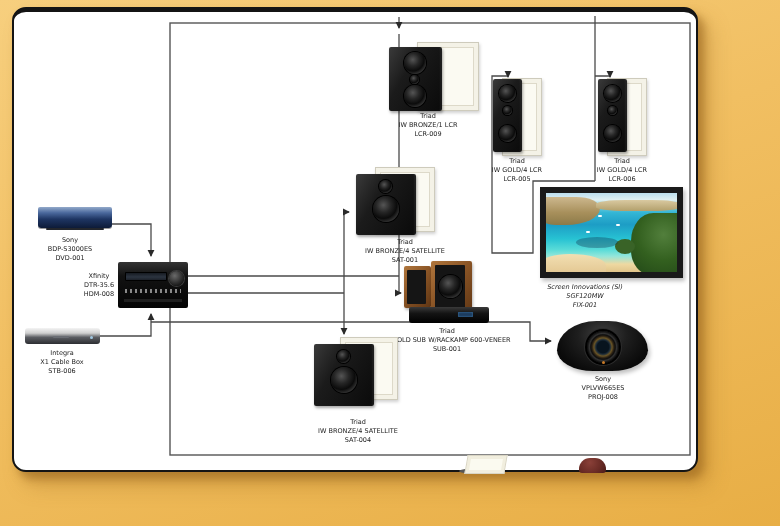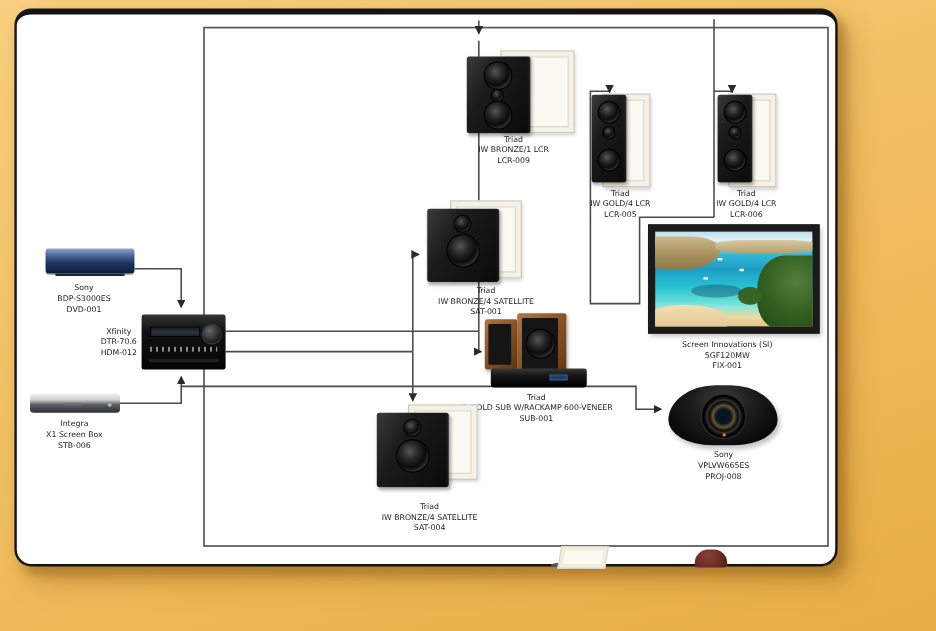--- a/index.html
+++ b/index.html
@@ -154,28 +154,28 @@
   </div>
 
   <div class="rcv">
     <div class="rcv-display"></div>
     <div class="rcv-knob"></div>
     <div class="rcv-buttons"></div>
     <div class="rcv-bar"></div>
   </div>
   <div class="lbl" style="left:58px;top:272px;width:82px;">
     <span>Xfinity</span>
-    <span>DTR-70.6</span>
-    <span>HDM-012</span>
+    <span>DTR-35.6</span>
+    <span>HDM-008</span>
   </div>
 
   <div class="stb"></div>
   <div class="lbl" style="left:2px;top:349px;width:120px;">
     <span>Integra</span>
-    <span>X1 Screen Box</span>
+    <span>X1 Cable Box</span>
     <span>STB-006</span>
   </div>
 
   <div class="frame" style="left:417px;top:42px;width:60px;height:67px;"></div>
   <div class="spk" style="left:389px;top:47px;width:53px;height:64px;">
     <div class="drv" style="left:15px;top:5px;width:22px;height:22px;"></div>
     <div class="drv" style="left:21px;top:28px;width:9px;height:9px;"></div>
     <div class="drv" style="left:15px;top:38px;width:22px;height:22px;"></div>
   </div>
   <div class="lbl" style="left:368px;top:112px;width:120px;">
@@ -239,21 +239,21 @@
       <div class="coast"></div>
       <div class="trees"></div>
       <div class="tree2"></div>
       <div class="sand"></div>
       <div class="shadow"></div>
       <div class="boat" style="left:52px;top:22px;"></div>
       <div class="boat" style="left:70px;top:31px;"></div>
       <div class="boat" style="left:40px;top:38px;"></div>
     </div>
   </div>
-  <div class="lbl" style="left:526px;top:283px;width:160px;">
+  <div class="lbl" style="left:505px;top:283px;width:160px;font-style:italic;">
     <span>Screen Innovations (SI)</span>
     <span>5GF120MW</span>
     <span>FIX-001</span>
   </div>
 
   <div class="proj">
     <div class="lens"></div>
     <div class="led"></div>
   </div>
   <div class="lbl" style="left:543px;top:375px;width:120px;">

